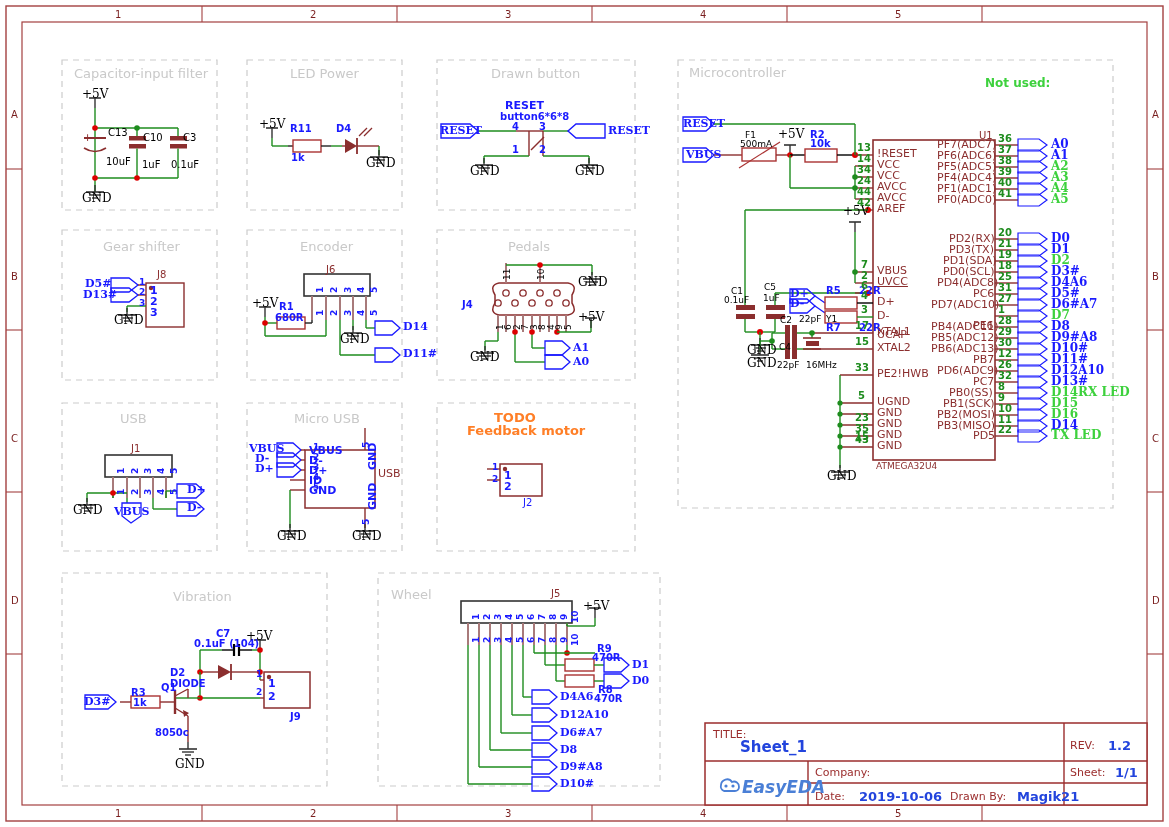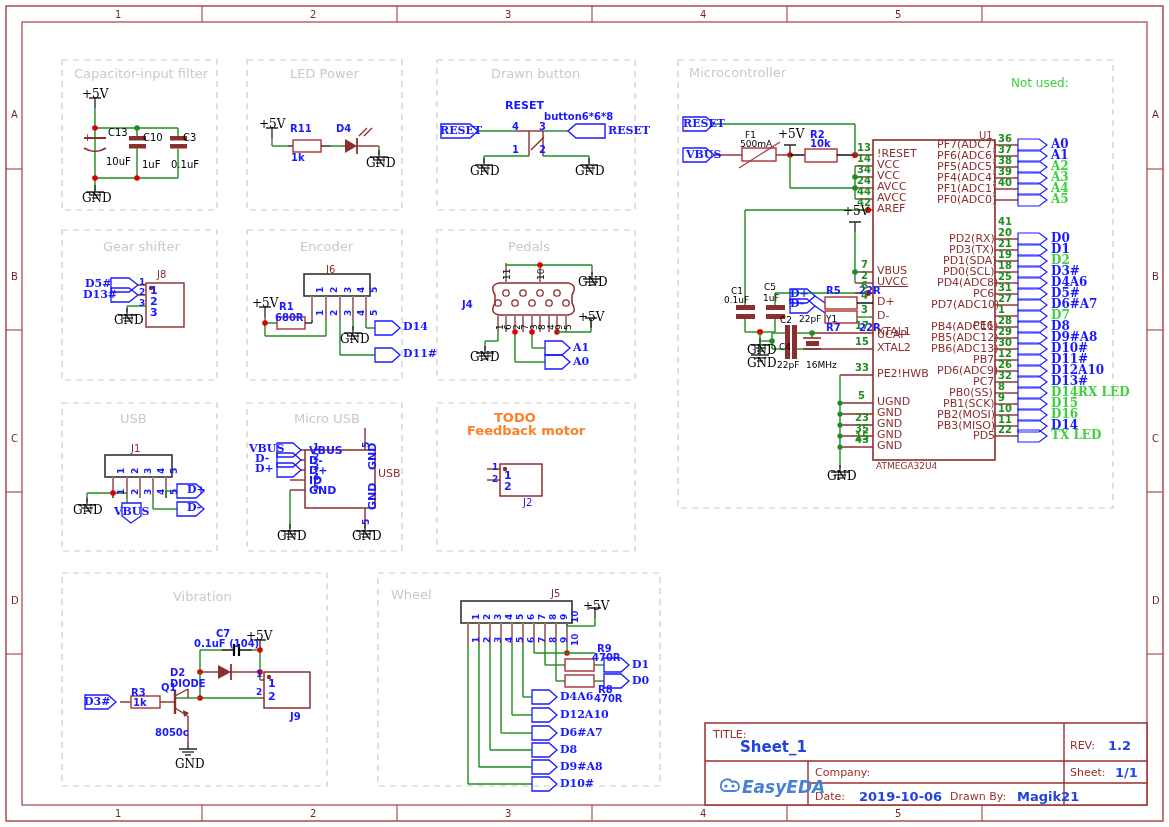--- a/index.html
+++ b/index.html
@@ -610,21 +610,21 @@
 
 <div class="lbl blk-title" style="left:290px;top:67px;">LED Power</div>
 <div class="lbl t12 c-black serif" style="left:259px;top:118px;">+5V</div>
 <div class="lbl t12 c-black serif" style="left:366px;top:157px;">GND</div>
 <div class="lbl t10 bold c-net" style="left:290px;top:124px;">R11</div>
 <div class="lbl t10 bold c-net" style="left:291px;top:153px;">1k</div>
 <div class="lbl t10 bold c-net" style="left:336px;top:124px;">D4</div>
 
 <div class="lbl blk-title" style="left:491px;top:67px;">Drawn button</div>
 <div class="lbl t11 bold c-net" style="left:505px;top:100px;">RESET</div>
-<div class="lbl t10 bold c-net" style="left:500px;top:112px;margin-left:44px;">button6*6*8</div>
+<div class="lbl t10 bold c-net" style="left:500px;top:112px;">button6*6*8</div>
 <div class="lbl t10 bold c-net" style="left:512px;top:122px;">4</div>
 <div class="lbl t10 bold c-net" style="left:539px;top:122px;">3</div>
 <div class="lbl t10 bold c-net" style="left:512px;top:145px;">1</div>
 <div class="lbl t10 bold c-net" style="left:539px;top:145px;">2</div>
 <div class="lbl t11 bold c-net serif" style="left:440px;top:125px;">RESET</div>
 <div class="lbl t11 bold c-net serif" style="left:608px;top:125px;">RESET</div>
 <div class="lbl t12 c-black serif" style="left:470px;top:165px;">GND</div>
 <div class="lbl t12 c-black serif" style="left:575px;top:165px;">GND</div>
 
 <div class="lbl blk-title" style="left:103px;top:240px;">Gear shifter</div>
@@ -772,21 +772,21 @@
 <div class="lbl t11 bold c-net serif" style="left:632px;top:659px;">D1</div>
 <div class="lbl t11 bold c-net serif" style="left:632px;top:675px;">D0</div>
 <div class="lbl t11 bold c-net serif" style="left:560px;top:691px;">D4A6</div>
 <div class="lbl t11 bold c-net serif" style="left:560px;top:709px;">D12A10</div>
 <div class="lbl t11 bold c-net serif" style="left:560px;top:727px;">D6#A7</div>
 <div class="lbl t11 bold c-net serif" style="left:560px;top:744px;">D8</div>
 <div class="lbl t11 bold c-net serif" style="left:560px;top:761px;">D9#A8</div>
 <div class="lbl t11 bold c-net serif" style="left:560px;top:778px;">D10#</div>
 
 <div class="lbl blk-title" style="left:689px;top:66px;">Microcontroller</div>
-<div class="lbl t12 c-green" style="left:1011px;top:77px;">Not used:</div>
+<div class="lbl t12 c-green" style="left:985px;top:77px;font-weight:bold;">Not used:</div>
 <div class="lbl t10 c-part" style="left:979px;top:131px;">U1</div>
 <div class="lbl t9 c-part" style="left:876px;top:462px;">ATMEGA32U4</div>
 <div class="lbl t11 bold c-net serif" style="left:683px;top:118px;">RESET</div>
 <div class="lbl t11 bold c-net serif" style="left:686px;top:149px;">VBUS</div>
 <div class="lbl t11 bold c-net serif" style="left:790px;top:288px;">D+</div>
 <div class="lbl t11 bold c-net serif" style="left:790px;top:298px;">D-</div>
 <div class="lbl t12 c-black serif" style="left:778px;top:128px;">+5V</div>
 <div class="lbl t12 c-black serif" style="left:843px;top:205px;">+5V</div>
 <div class="lbl t12 c-black serif" style="left:747px;top:344px;">GND</div>
 <div class="lbl t12 c-black serif" style="left:747px;top:357px;">GND</div>
@@ -858,21 +858,21 @@
       <div class="lbl t12 bold serif" style="left: 1051px; top: 149px; color: rgb(26, 26, 255);">A1</div>
       <div class="lbl t10 bold" style="color: rgb(30, 140, 30); left: 998px; top: 156px;">38</div>
       <div class="lbl t11 c-part" style="left: 937px; top: 161px;">PF5(ADC5)</div>
       <div class="lbl t12 bold serif" style="left: 1051px; top: 160px; color: rgb(61, 209, 61);">A2</div>
       <div class="lbl t10 bold" style="color: rgb(30, 140, 30); left: 998px; top: 167px;">39</div>
       <div class="lbl t11 c-part" style="left: 937px; top: 172px;">PF4(ADC4)</div>
       <div class="lbl t12 bold serif" style="left: 1051px; top: 171px; color: rgb(61, 209, 61);">A3</div>
       <div class="lbl t10 bold" style="color: rgb(30, 140, 30); left: 998px; top: 178px;">40</div>
       <div class="lbl t11 c-part" style="left: 937px; top: 183px;">PF1(ADC1)</div>
       <div class="lbl t12 bold serif" style="left: 1051px; top: 182px; color: rgb(61, 209, 61);">A4</div>
-      <div class="lbl t10 bold" style="color: rgb(30, 140, 30); left: 998px; top: 189px; margin-top: 28px;">41</div>
+      <div class="lbl t10 bold" style="color: rgb(30, 140, 30); left: 998px; top: 189px;">41</div>
       <div class="lbl t11 c-part" style="left: 937px; top: 194px;">PF0(ADC0)</div>
       <div class="lbl t12 bold serif" style="left: 1051px; top: 193px; color: rgb(61, 209, 61);">A5</div>
       <div class="lbl t10 bold" style="color: rgb(30, 140, 30); left: 998px; top: 228px;">20</div>
       <div class="lbl t11 c-part" style="left: 949px; top: 233px;">PD2(RX)</div>
       <div class="lbl t12 bold serif" style="left: 1051px; top: 232px; color: rgb(26, 26, 255);">D0</div>
       <div class="lbl t10 bold" style="color: rgb(30, 140, 30); left: 998px; top: 239px;">21</div>
       <div class="lbl t11 c-part" style="left: 949px; top: 244px;">PD3(TX)</div>
       <div class="lbl t12 bold serif" style="left: 1051px; top: 243px; color: rgb(26, 26, 255);">D1</div>
       <div class="lbl t10 bold" style="color: rgb(30, 140, 30); left: 998px; top: 250px;">19</div>
       <div class="lbl t11 c-part" style="left: 943px; top: 255px;">PD1(SDA)</div>

